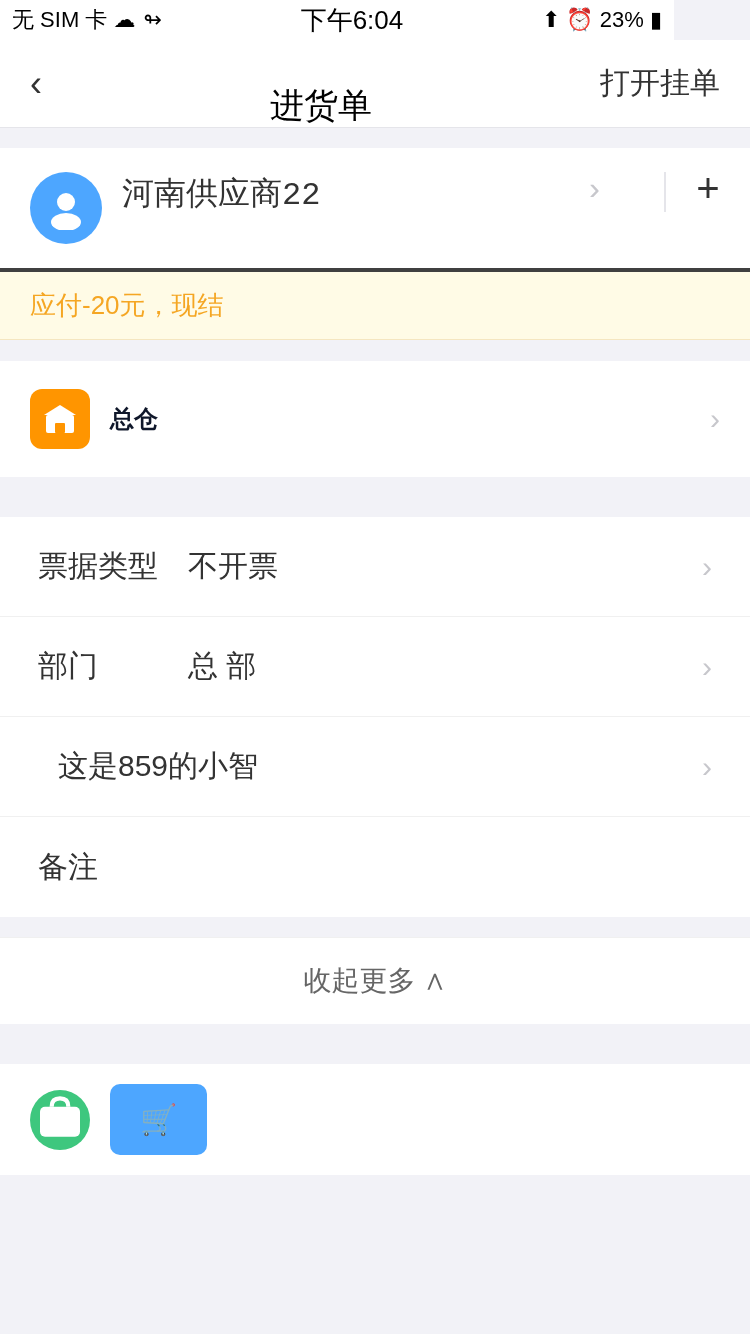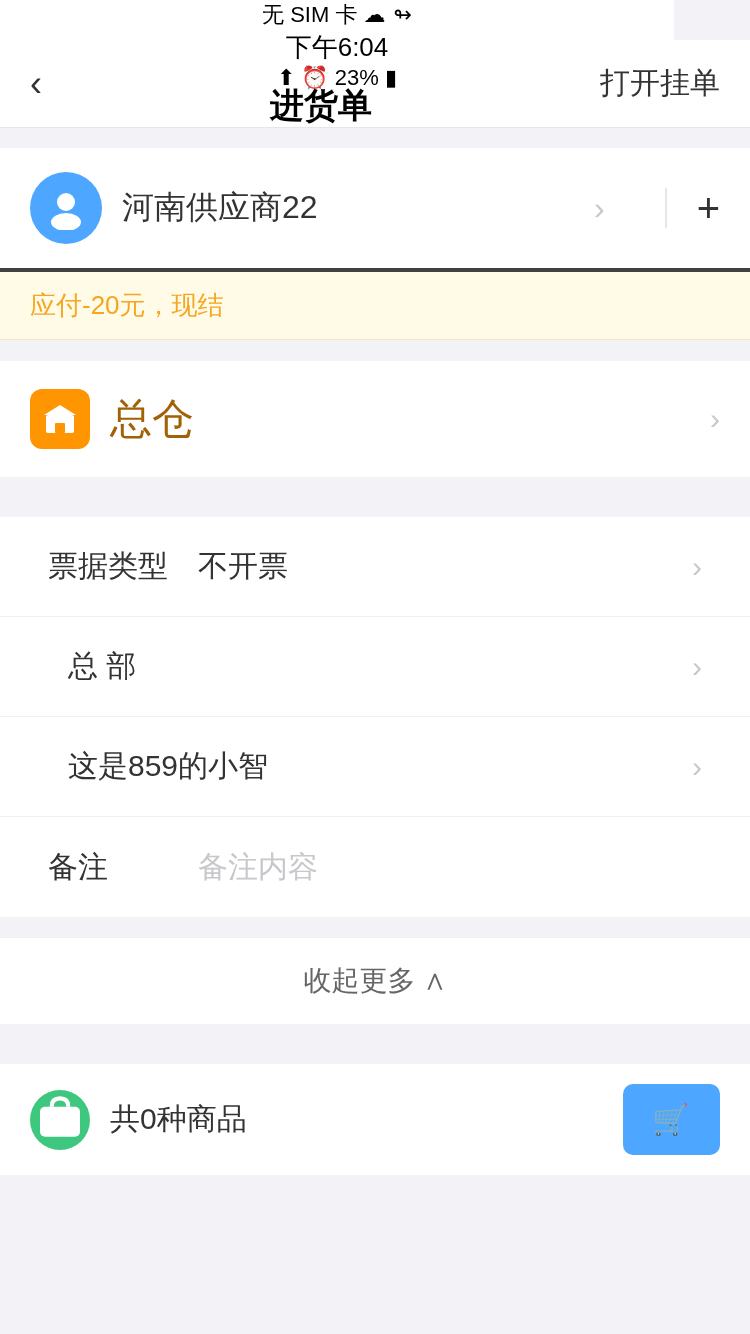--- a/index.html
+++ b/index.html
@@ -17,21 +17,20 @@
     .status-bar {
       width: 674px;
       height: 40px;
       background: #fff;
       display: flex;
       align-items: center;
       justify-content: space-between;
       padding: 0 12px;
       font-size: 22px;
       color: #000;
-      flex-direction: column;
     }
     .status-left { display: flex; align-items: center; gap: 8px; }
     .status-center { font-size: 26px; font-weight: 500; }
     .status-right { display: flex; align-items: center; gap: 6px; font-size: 22px; }
 
     
     .nav-bar {
       width: 750px;
       height: 88px;
       background: #fff;
@@ -41,21 +40,21 @@
       padding: 0 30px;
       border-bottom: 1px solid #e5e5ea;
     }
     .nav-back {
       font-size: 36px;
       color: #333;
       cursor: pointer;
     }
     .nav-title {
       font-size: 34px;
-      font-weight: 700;
+      font-weight: 400;
       color: #000;
       margin-top: 44px;
     }
     .nav-action {
       font-size: 30px;
       color: #333;
       cursor: pointer;
     }
 
     
@@ -66,24 +65,24 @@
 
     
     .card {
       background: #fff;
       margin: 0;
     }
 
     
     .supplier-row {
       display: flex;
-      align-items: center;
       padding: 24px 30px;
       background: #fff;
       border-bottom: none;
+      font-family: Liberation Mono, monospace;
     }
     .supplier-avatar {
       width: 72px;
       height: 72px;
       border-radius: 50%;
       background: #4da6ff;
       display: flex;
       align-items: center;
       justify-content: center;
       margin-right: 20px;
@@ -137,37 +136,38 @@
       background: #ff9500;
       display: flex;
       align-items: center;
       justify-content: center;
       margin-right: 20px;
       flex-shrink: 0;
     }
     .warehouse-icon svg { width: 36px; height: 36px; }
     .warehouse-name {
       flex: 1;
-      font-size: 42px;
-      color: #a16207;
+      font-size: 24px;
+      color: #0f172a;
+      font-weight: bold;
     }
     .chevron-icon {
       color: #c7c7cc;
       font-size: 30px;
     }
 
     
     .form-section {
       background: #fff;
       margin-top: 20px;
     }
     .form-row {
       display: flex;
       align-items: center;
-      padding: 0 48px;
+      padding: 0 38px;
       height: 100px;
       border-bottom: 1px solid #f0f0f0;
     }
     .form-row:last-child {
       border-bottom: none;
       align-items: center;
     }
     .form-label {
       font-size: 30px;
       color: #333;
@@ -306,45 +306,44 @@
 
 <div class="form-section">
 
   <div class="form-row">
     <span class="form-label">票据类型</span>
     <span class="form-value">不开票</span>
     <span class="chevron-icon">›</span>
   </div>
 
   <div class="form-row">
+    <span class="form-label">部门</span>
     <span class="form-value">总 部</span>
     <span class="chevron-icon">›</span>
   </div>
 
   <div class="form-row">
     <span class="form-value">这是859的小智</span>
     <span class="chevron-icon">›</span>
   </div>
 
   <div class="form-row">
     <span class="form-label">备注</span>
-    <span class="form-placeholder">备注内容</span>
   </div>
 </div>
 
 <div class="collapse-row">
   <span class="collapse-text">收起更多 ∧</span>
 </div>
 
 <div class="section-gap"></div>
 
 <div class="bottom-section">
   <div class="product-icon">
     <svg viewBox="0 0 36 36" fill="none" xmlns="http://www.w3.org/2000/svg">
       <rect x="6" y="10" width="24" height="18" rx="3" fill="white"></rect>
       <path d="M13 10 Q13 5 18 5 Q23 5 23 10" stroke="white" stroke-width="2.5" fill="none"></path>
     </svg>
   </div>
-  <span class="product-count">共0种商品</span>
   <div class="select-btn">
     <span class="select-btn-icon">🛒</span>
   </div>
 </div>
 
 </body></html>

